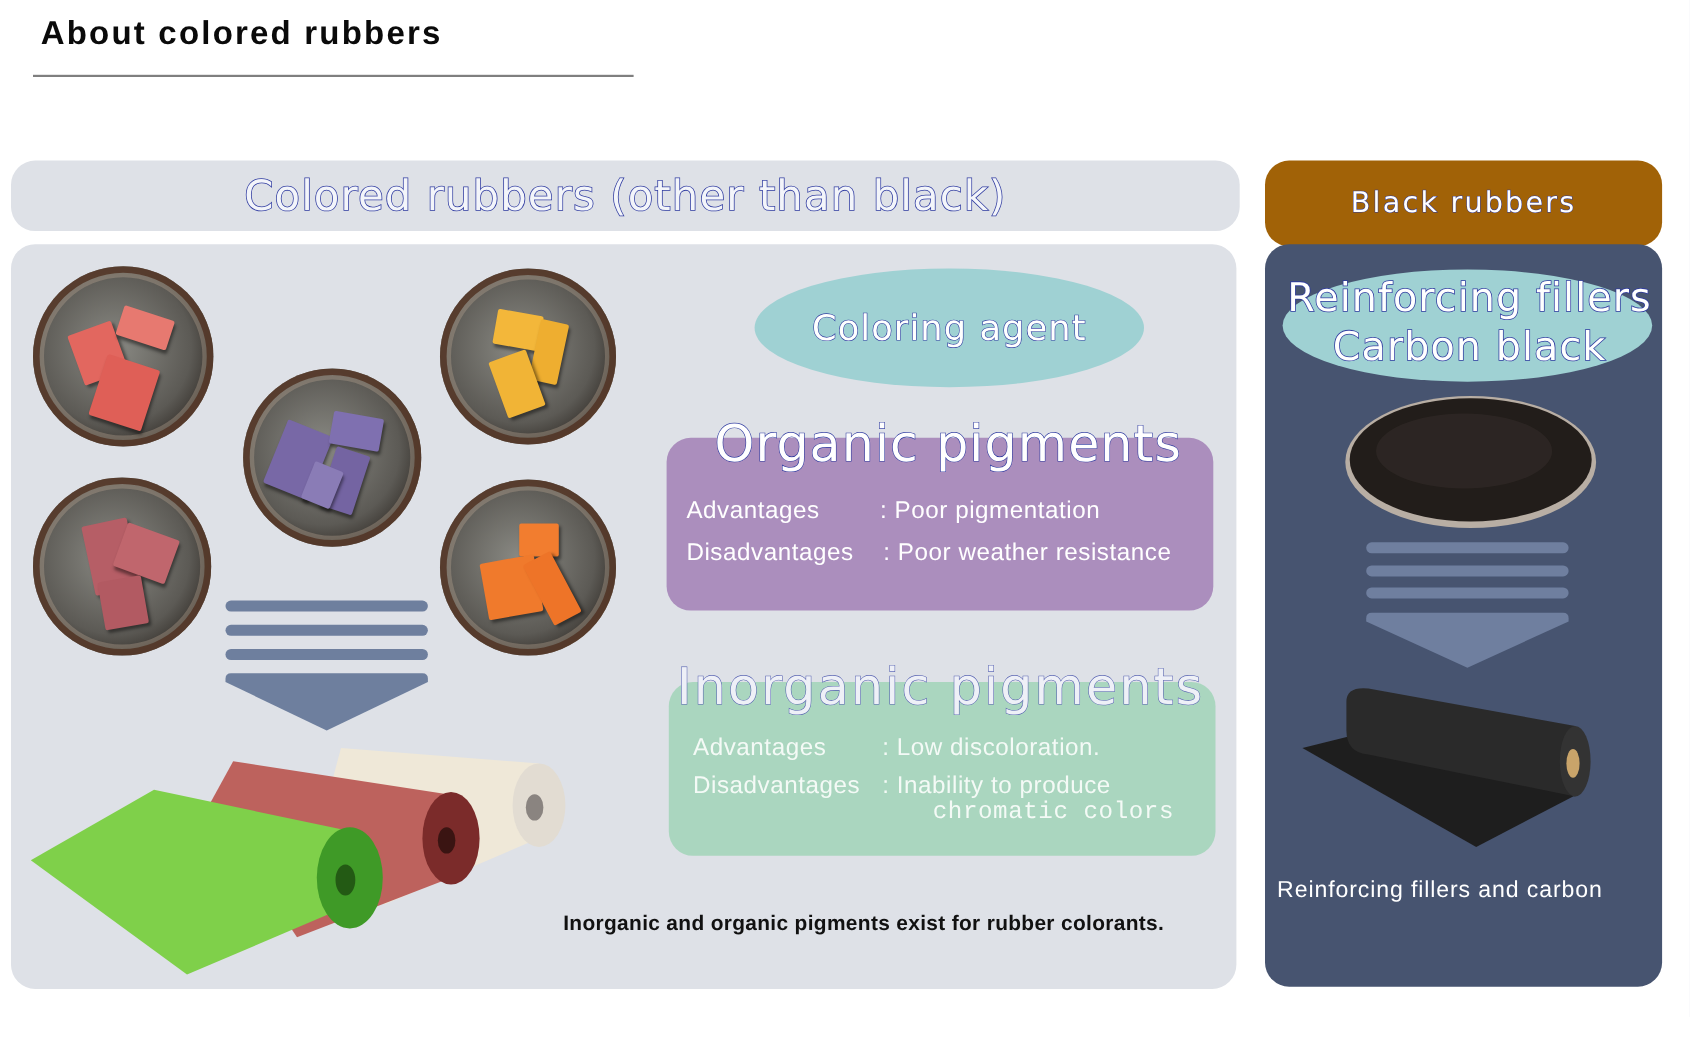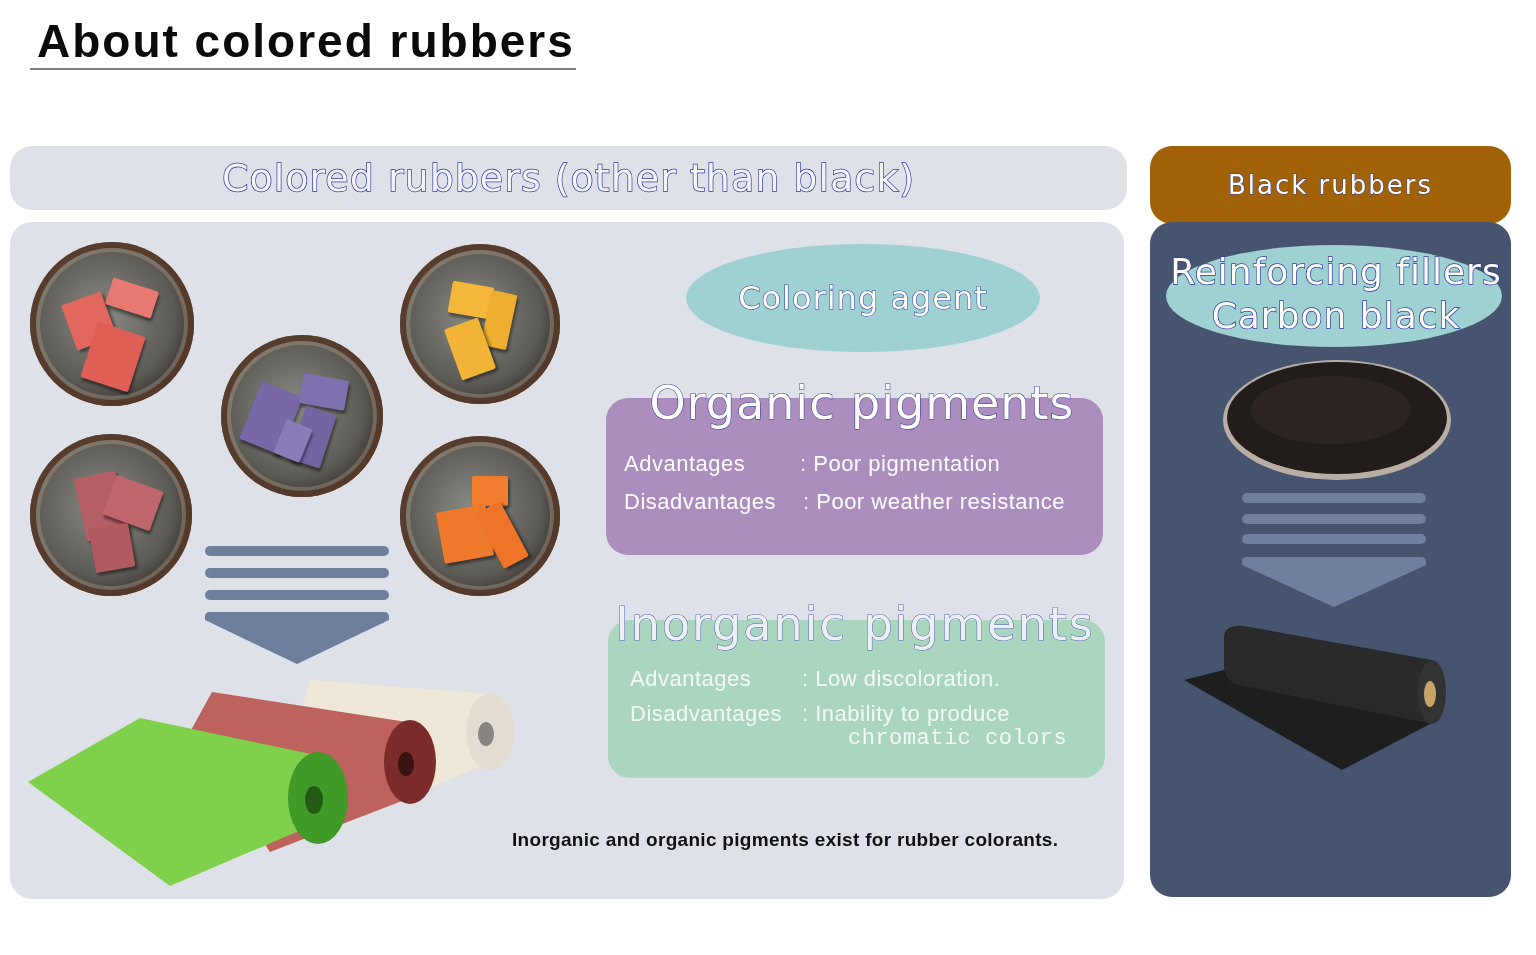--- a/index.html
+++ b/index.html
@@ -2,21 +2,21 @@
 <html><head>
   <meta charset="utf-8">
   <style>
     * { box-sizing: border-box; margin: 0; padding: 0; }
     html, body { width: 1536px; height: 955px; background: #ffffff; overflow: hidden; }
     body { position: relative; font-family: "DejaVu Sans", sans-serif; }
 
     .page-title {
       position: absolute; left: 37px; top: 14px;
       font-family: "Liberation Sans", sans-serif; font-weight: bold;
-      font-size: 46px; letter-spacing: 2px; color: #0a0a0a;
+      font-size: 30px; letter-spacing: 2px; color: #0a0a0a;
     }
     .title-rule { position: absolute; left: 30px; top: 68px; width: 546px; height: 2px; background: #7f7f7f; }
 
     .banner {
       position: absolute; border-radius: 22px;
       display: flex; align-items: center; justify-content: center;
     }
     .banner.colored { left: 10px; top: 146px; width: 1117px; height: 64px; background: #dee1e7; }
     .banner.black { left: 1150px; top: 146px; width: 361px; height: 78px; background: #a16207; }
 
@@ -190,13 +190,14 @@
 </div>
 
 <svg width="270" height="150" style="left:1184px;top:624px;">
   <path d="M0 56 L64 40 L250 74 L250 98 L158 146 Z" fill="#1e1e1e"></path>
   <path d="M40 14 Q40 0 60 2 L248 36 L248 100 L60 62 Q40 60 40 40 Z" fill="#2a2a2a"></path>
   <ellipse cx="248" cy="68" rx="14" ry="32" fill="#333"></ellipse>
   <ellipse cx="246" cy="70" rx="6" ry="13" fill="#c9a46a"></ellipse>
 </svg>
 
 <div class="caption black">
+  <div>Reinforcing fillers and carbon</div>
 </div>
 
 </body></html>

